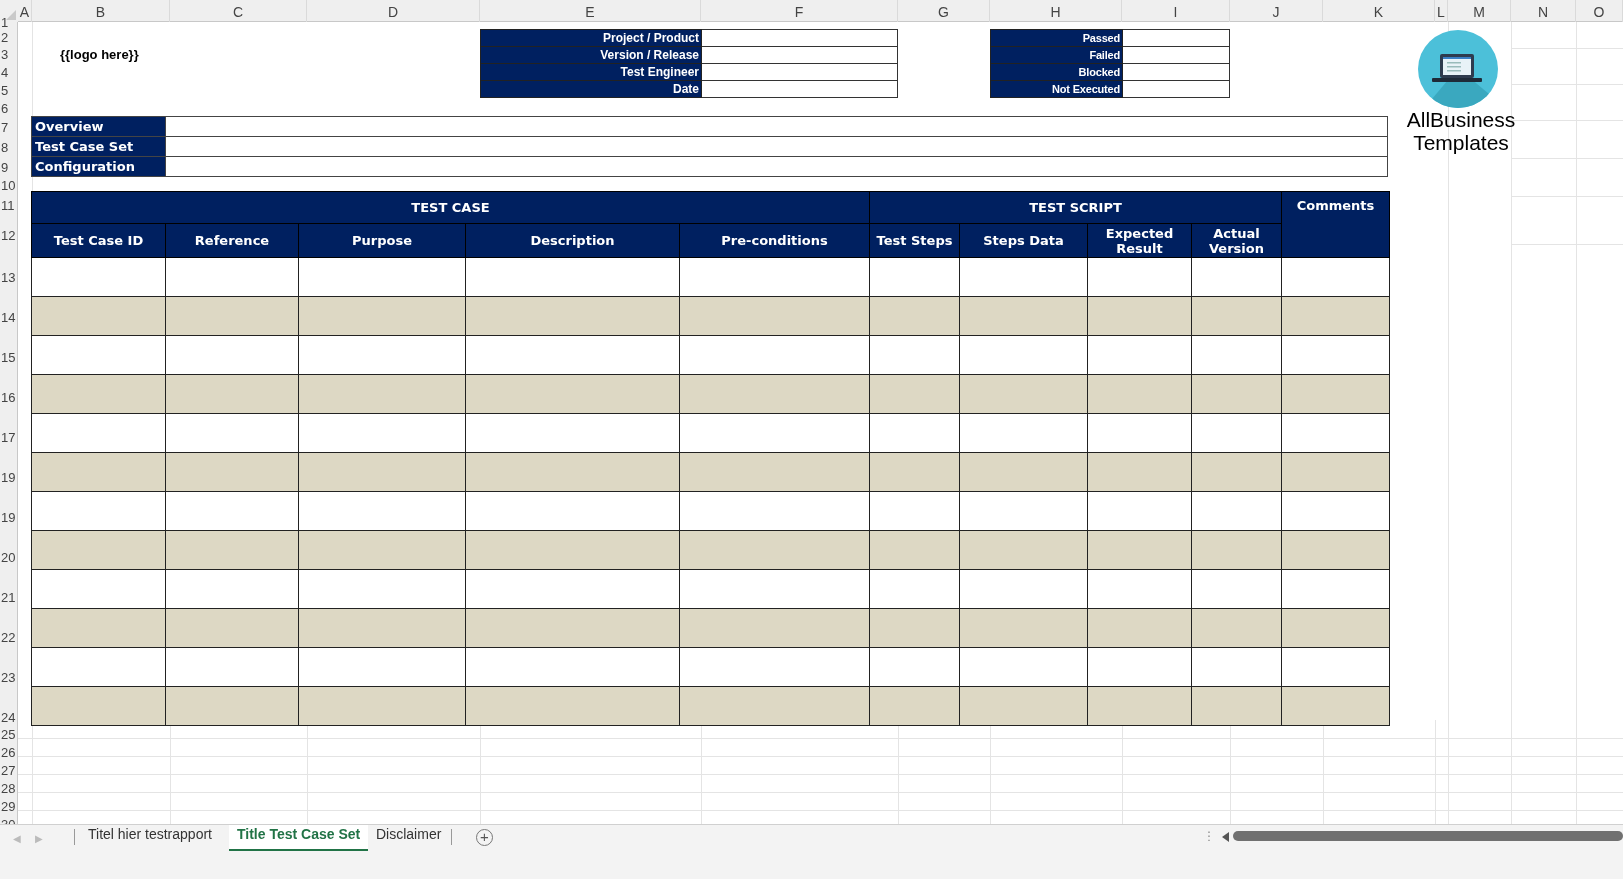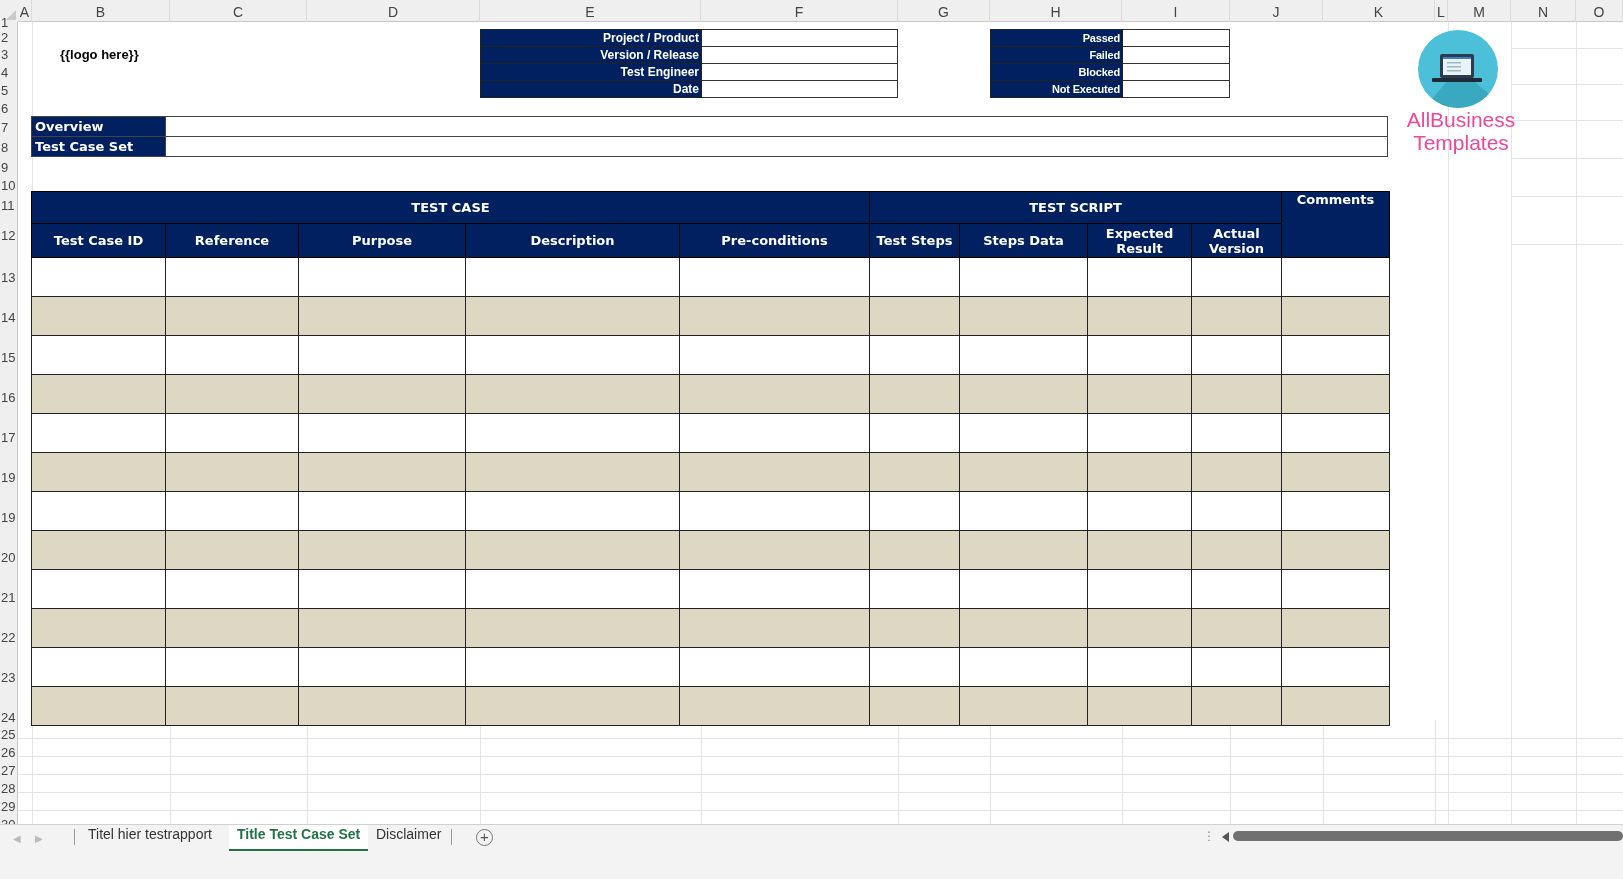--- a/index.html
+++ b/index.html
@@ -24,21 +24,21 @@
   .set-table td.lbl { background: #002060; color: #fff; width: 134px; padding-left: 3px; }
   .set-table td.val { background: #fff; width: 1222px; }
   .main-table { position: absolute; left: 31px; top: 191px; border-collapse: collapse; table-layout: fixed; }
   .main-table th { background: #002060; color: #fff; font-family: "DejaVu Sans", sans-serif; font-size: 13px; font-weight: bold; border: 1.5px solid #000; text-align: center; line-height: 15px; }
   .main-table td { border: 1px solid #222; height: 39px; }
   .main-table tr.odd td { background: #ffffff; }
   .main-table tr.even td { background: #ddd8c4; }
   .abt-logo { position: absolute; left: 1402px; top: 30px; width: 120px; }
   .abt-circle { position: absolute; left: 16px; top: 0; width: 80px; height: 78px; border-radius: 50%; background: #4cc0d9; overflow: hidden; }
   .abt-circle .shadow { position: absolute; left: 40px; top: 38px; width: 80px; height: 60px; background: #3aa8bf; transform: rotate(40deg); transform-origin: 0 0; }
-  .abt-text { position: absolute; left: 0; top: 78px; width: 118px; text-align: center; font-size: 21px; line-height: 23px; color: #ec4899; }
+  .abt-text { position: absolute; left: 0; top: 78px; width: 118px; text-align: center; font-size: 21px; line-height: 23px; color: #000000; }
   .tabbar { position: absolute; left: 0; top: 824px; width: 1623px; height: 34px; background: #f3f3f3; border-top: 1px solid #d0d0d0; }
   .tabbar .nav { position: absolute; top: 8px; font-size: 10px; color: #bbb; }
   .tabbar .tab { position: absolute; top: 0; height: 26px; line-height: 18px; padding: 0 8px; font-size: 14px; color: #333; }
   .tabbar .tab.active { color: #217346; font-weight: bold; border-bottom: 2px solid #217346; background: #fff; }
   .tabbar .sep { position: absolute; top: 4px; width: 1px; height: 16px; background: #999; }
   .tabbar .add { position: absolute; left: 476px; top: 4px; width: 17px; height: 17px; border: 1px solid #777; border-radius: 50%; font-size: 15px; line-height: 14px; text-align: center; color: #555; }
   .tabbar .dots { position: absolute; left: 1203px; top: 4px; font-size: 12px; color: #888; }
   .hscroll-arrow { position: absolute; left: 1222px; top: 7px; border-top: 5px solid transparent; border-bottom: 5px solid transparent; border-right: 7px solid #555; }
   .hscroll-thumb { position: absolute; left: 1233px; top: 6px; width: 390px; height: 10px; border-radius: 5px; background: #707070; }
   .bottom-strip { position: absolute; left: 0; top: 858px; width: 1623px; height: 21px; background: #f3f3f3; }
@@ -195,41 +195,45 @@
   <table class="set-table">
     <tbody>
         <tr>
       <td class="lbl">Overview</td>
       <td class="val"></td>
     </tr>
     <tr>
       <td class="lbl">Test Case Set</td>
       <td class="val"></td>
     </tr>
+    <tr>
+      <td class="lbl">Configuration</td>
+      <td class="val"></td>
+    </tr>
   </tbody>
     </table>
 
   <table class="main-table">
     <colgroup>
       <col style="width:134px">
         <col style="width:133px">
         <col style="width:167px">
         <col style="width:214px">
         <col style="width:190px">
       <col style="width:90px">
         <col style="width:128px">
         <col style="width:104px">
         <col style="width:90px">
         <col style="width:108px">
     </colgroup>
     <tbody>
         <tr style="height:32px">
       <th colspan="5">TEST CASE</th>
       <th colspan="4">TEST SCRIPT</th>
-      <th rowspan="2" style="vertical-align:top;padding-top:0">Comments</th>
+      <th rowspan="2" style="vertical-align:top;padding-top:6px">Comments</th>
     </tr>
     <tr style="height:34px">
       <th>Test Case ID</th>
       <th>Reference</th>
       <th>Purpose</th>
       <th>Description</th>
       <th>Pre-conditions</th>
       <th>Test Steps</th>
       <th>Steps Data</th>
       <th>Expected Result</th>

